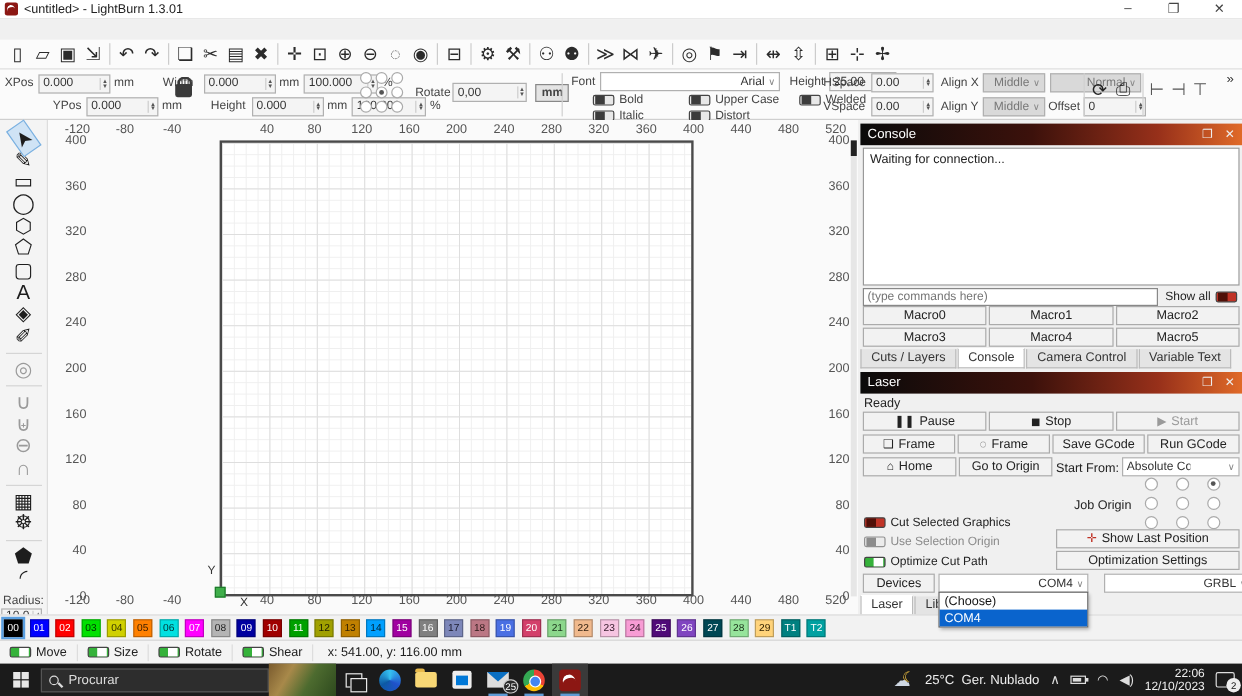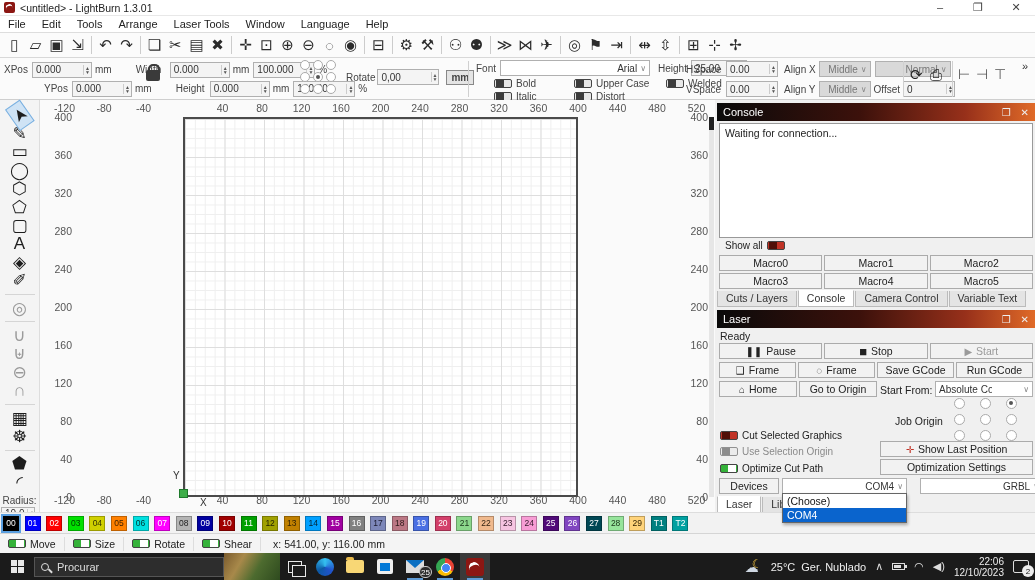--- a/index.html
+++ b/index.html
@@ -157,30 +157,20 @@
   <div id="titlebar">
     <span id="applogo"></span>
     <span id="wtitle">&lt;untitled&gt; - LightBurn 1.3.01</span>
     <span id="wctrls">
       <span class="wc">–</span>
       <span class="wc">❐</span>
       <span class="wc">✕</span>
     </span>
   </div>
 
-  <div id="menubar">
-      <span class="menu-item">File</span>
-      <span class="menu-item">Edit</span>
-      <span class="menu-item">Tools</span>
-      <span class="menu-item">Arrange</span>
-      <span class="menu-item">Laser Tools</span>
-      <span class="menu-item">Window</span>
-      <span class="menu-item">Language</span>
-      <span class="menu-item">Help</span>
-    </div>
 
   <div id="toolbar">
       <span id="tbicons" style="display:flex;align-items:center;">
         <span class="tb-icon">▯</span>
         <span class="tb-icon">▱</span>
         <span class="tb-icon">▣</span>
         <span class="tb-icon">⇲</span>
         <span class="tb-div"></span>
         <span class="tb-icon">↶</span>
         <span class="tb-icon">↷</span>
@@ -458,20 +448,21 @@
   <div class="panel" id="consolePanel" style="top:103px;height:204px;">
     <div class="ptitle">
       <span>Console</span>
       <span class="pbtns">
         <span>❐</span>
         <span>✕</span>
       </span>
     </div>
     <div id="consoleOut">Waiting for connection...</div>
     <div id="consoleInputRow">
+      <input id="consoleInput" placeholder="(type commands here)" style="">
       <span id="showallLbl">Show all</span>
       <span class="tgl red"></span>
     </div>
     <div class="macrow" style="top:152px;" id="macrow1">
         <span class="btn">Macro0</span>
         <span class="btn">Macro1</span>
         <span class="btn">Macro2</span>
       </div>
     <div class="macrow" style="top:170px;" id="macrow2">
         <span class="btn">Macro3</span>

